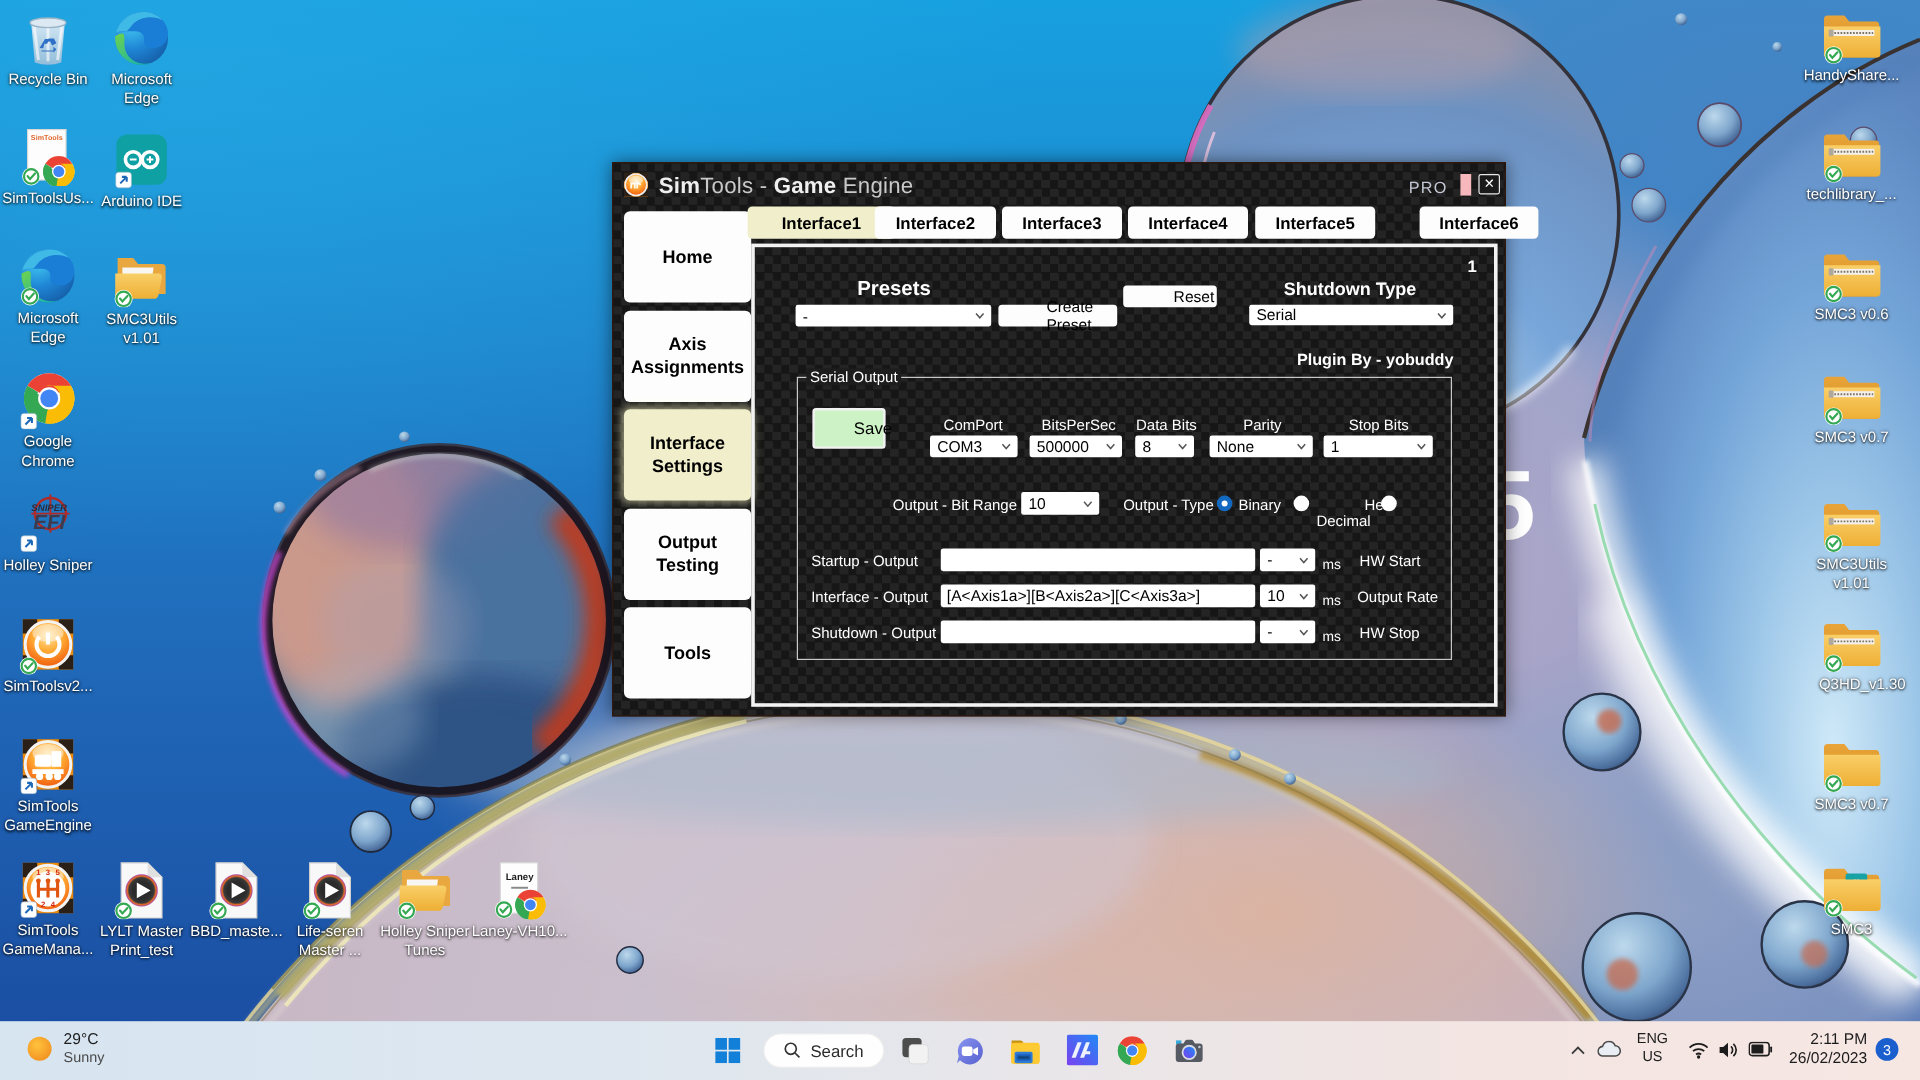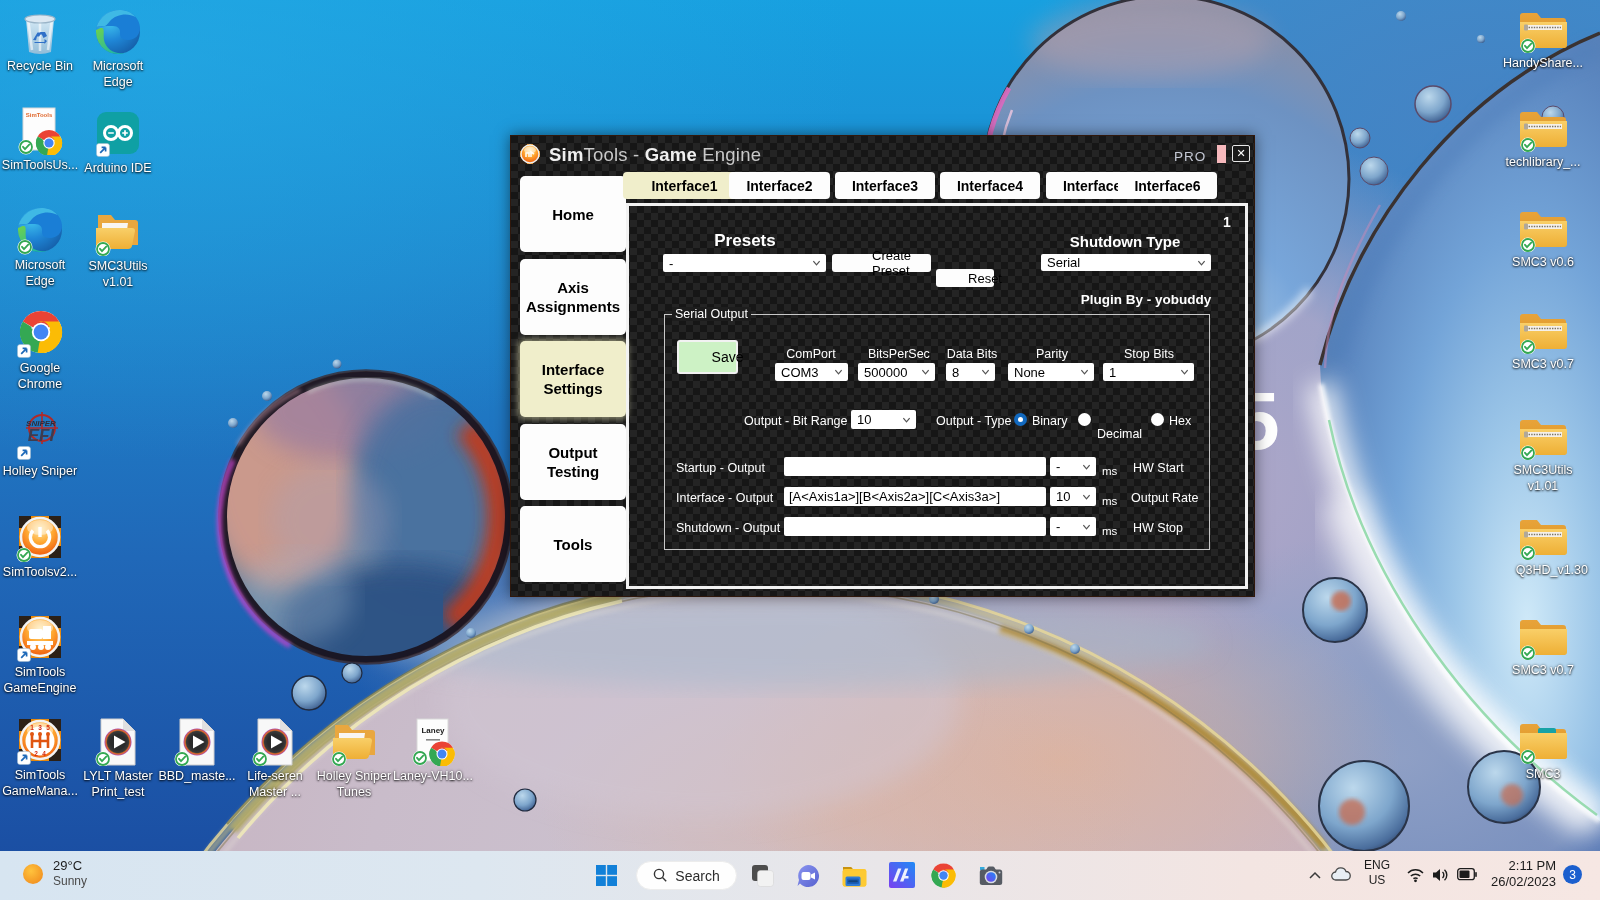--- a/index.html
+++ b/index.html
@@ -652,32 +652,32 @@
     <div class="sbtn" style="top:123px">Axis<br>Assignments</div>
     <div class="sbtn sel" style="top:205px">Interface<br>Settings</div>
     <div class="sbtn" style="top:288px">Output<br>Testing</div>
     <div class="sbtn" style="top:370px">Tools</div>
 
     <div class="tab sel" style="left:112px; width:123px">Interface1</div>
     <div class="tab" style="left:218px; width:101px">Interface2</div>
     <div class="tab" style="left:324px; width:100px">Interface3</div>
     <div class="tab" style="left:429px; width:100px">Interface4</div>
     <div class="tab" style="left:535px; width:100px">Interface5</div>
-    <div class="tab" style="left:607px; width:99px">Interface6</div>
+    <div class="tab" style="left:672px; width:99px">Interface6</div>
 
     <div id="panel"></div>
     <div style="position:absolute;left:712px;top:78px;font-size:14px;font-weight:bold;color:#fff">1</div>
 
     <div class="whd" style="position:absolute;left:179px;top:95px;width:110px;text-align:center;font-size:17px">Presets</div>
     <div class="dd" style="left:152px;top:118px;width:163px;height:18px">-
       <svg class="chev" viewBox="0 0 10 10">
           <path d="M1.5,3 L5,7 L8.5,3" stroke="#555" stroke-width="1.4" fill="none"></path>
         </svg></div>
     <div class="btnw" style="left:321px;top:118px;width:99px;height:18px">Create Preset</div>
-    <div class="btnw" style="left:425px;top:133px;width:58px;height:18px">Reset</div>
+    <div class="btnw" style="left:425px;top:102px;width:78px;height:18px">Reset</div>
     <div class="whd" style="position:absolute;left:555px;top:97px;width:118px;text-align:center;font-size:15px">Shutdown Type</div>
     <div class="dd" style="left:530px;top:118px;width:170px;height:17px">Serial
       <svg class="chev" viewBox="0 0 10 10">
           <path d="M1.5,3 L5,7 L8.5,3" stroke="#555" stroke-width="1.4" fill="none"></path>
         </svg></div>
     <div class="whd" style="position:absolute;left:555px;top:156px;width:160px;text-align:center;font-size:13.5px">Plugin By - yobuddy</div>
 
     <div style="position:absolute;left:153px;top:178px;width:546px;height:236px;border:1px solid #c8c8c8"></div>
     <div style="position:absolute;left:161px;top:171px;font-size:12.5px;color:#fff;background:#1d1d1d;padding:0 3px">Serial Output</div>
 
@@ -708,21 +708,21 @@
     <div class="lab" style="left:233px;top:278px;width:100px;text-align:right">Output - Bit Range</div>
     <div class="dd" style="left:340px;top:274px;width:65px;height:19px">10<svg class="chev" viewBox="0 0 10 10">
           <path d="M1.5,3 L5,7 L8.5,3" stroke="#555" stroke-width="1.4" fill="none"></path>
         </svg></div>
     <div class="lab" style="left:425px;top:278px">Output - Type</div>
     <div class="radio sel" style="left:503px;top:277px"></div>
     <div class="lab" style="left:521px;top:278px">Binary</div>
     <div class="radio" style="left:567px;top:277px"></div>
     <div class="lab" style="left:586px;top:291px">Decimal</div>
     <div class="radio" style="left:640px;top:277px"></div>
-    <div class="lab" style="left:658px;top:278px">Hex</div>
+    <div class="lab" style="left:626px;top:278px">Hex</div>
 
     <div class="lab" style="left:165px;top:325px">Startup - Output</div>
     <div class="fld" style="left:273px;top:321px;width:262px;height:19px"></div>
     <div class="dd" style="left:539px;top:321px;width:46px;height:19px">-<svg class="chev" viewBox="0 0 10 10">
           <path d="M1.5,3 L5,7 L8.5,3" stroke="#555" stroke-width="1.4" fill="none"></path>
         </svg></div>
     <div class="lab" style="left:591px;top:329px;font-size:11.5px">ms</div>
     <div class="lab" style="left:622px;top:325px">HW Start</div>
 
     <div class="lab" style="left:165px;top:355px">Interface - Output</div>

